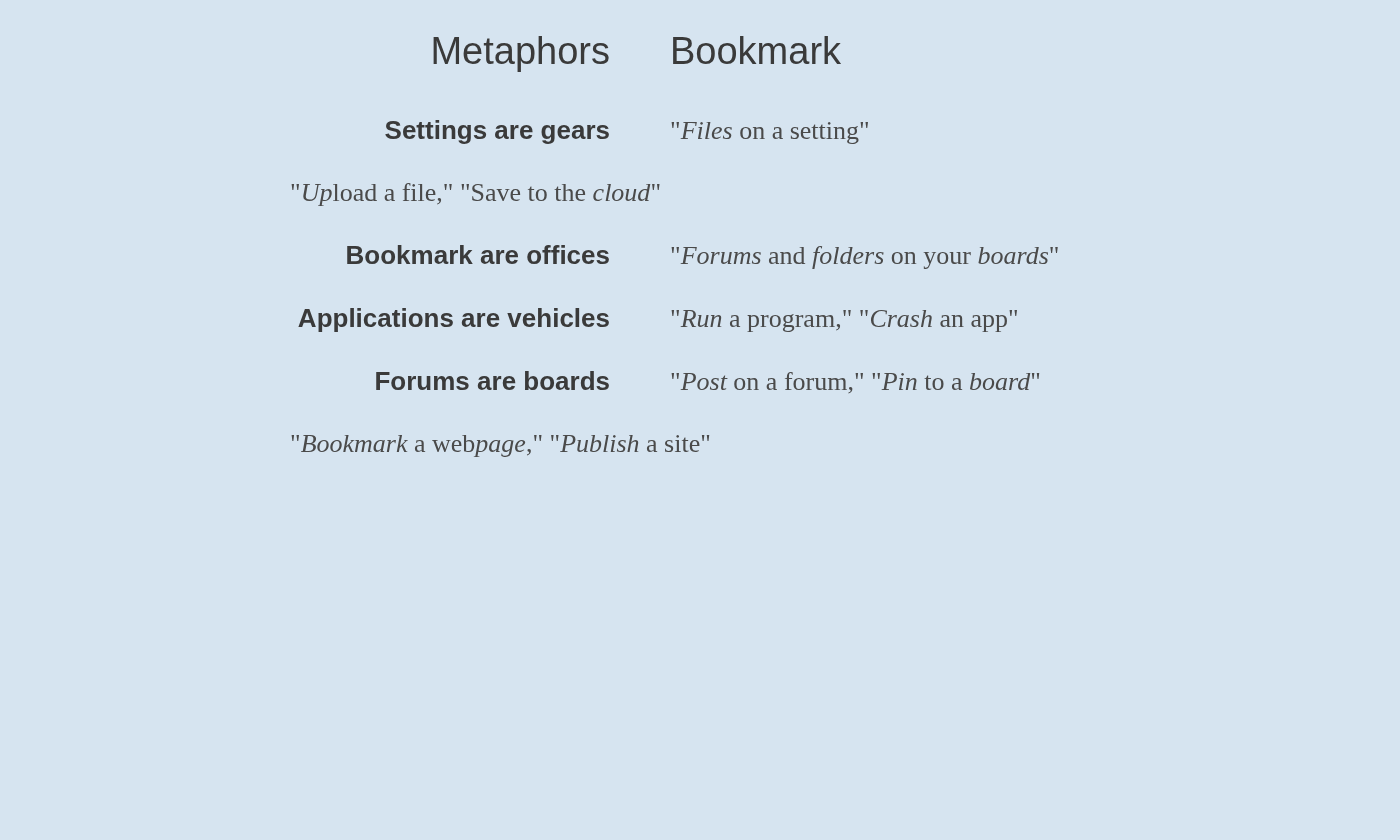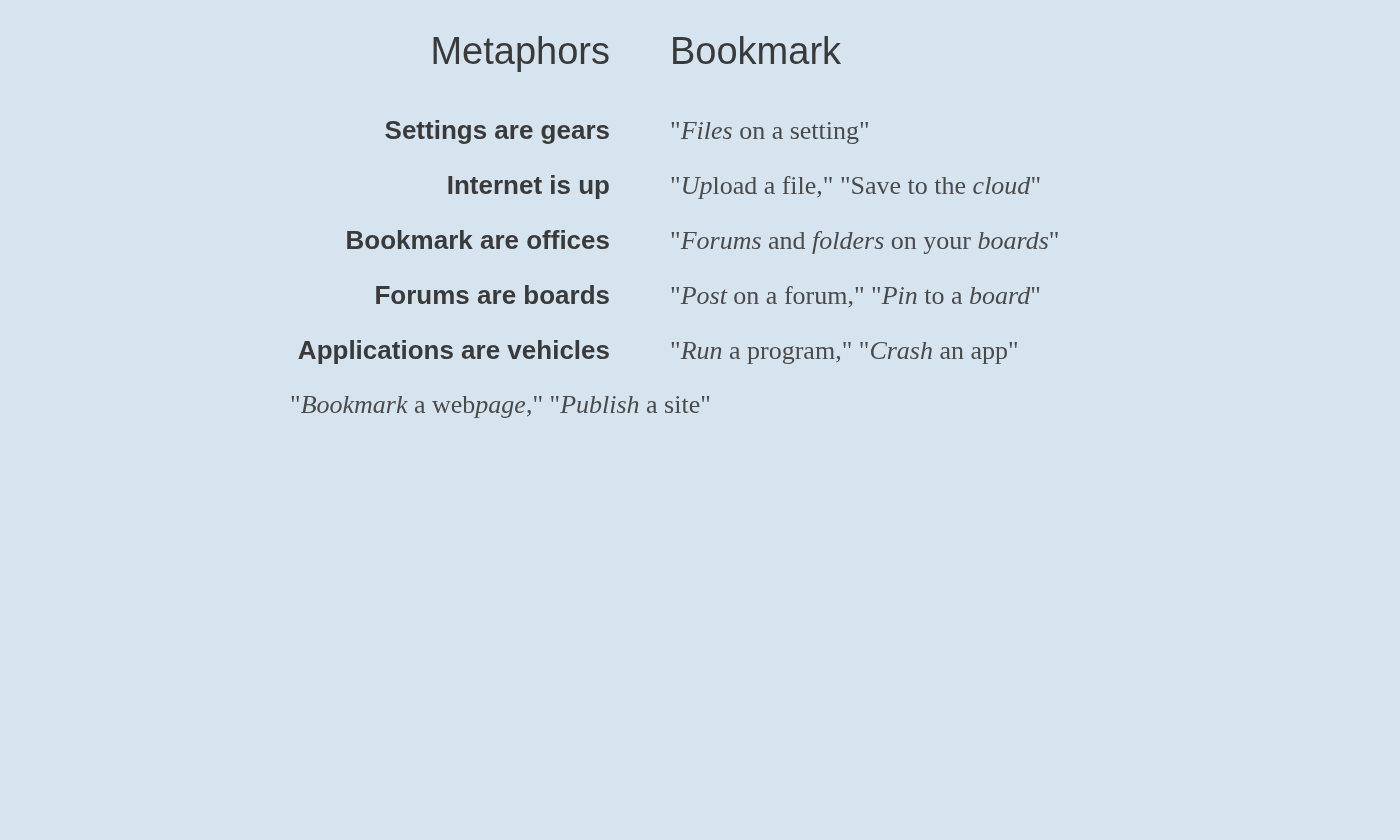--- a/index.html
+++ b/index.html
@@ -49,21 +49,21 @@
       font-family: Arial, Helvetica, sans-serif;
       font-size: 38px;
       font-weight: normal;
       color: #3a3a3a;
     }
 
     .rows-container {
       display: flex;
       flex-direction: column;
       width: 860px;
-      gap: 0px;
+      gap: 8px;
     }
 
     .data-row {
       display: flex;
       align-items: center;
       width: 100%;
       padding: 12px 0;
     }
 
     .metaphor-cell {
@@ -106,32 +106,31 @@
       <span class="header-title">Bookmark</span>
     </div>
   </div>
 
   <div class="rows-container" id="rows-container">
   <div class="data-row">
         <div class="metaphor-cell"><span class="metaphor-label">Settings are gears</span></div>
         <div class="example-cell"><span class="example-text">"<em>Files</em> on a setting"</span></div>
       </div>
       <div class="data-row">
-        <div class="metaphor-cell"><span class="metaphor-label">Internet is up</span></div>
         <div class="example-cell"><span class="example-text">"<em>Up</em>load a file," "Save to the <em>cloud</em>"</span></div>
       </div>
       <div class="data-row">
         <div class="metaphor-cell"><span class="metaphor-label">Bookmark are offices</span></div>
         <div class="example-cell"><span class="example-text">"<em>Forums</em> and <em>folders</em> on your <em>boards</em>"</span></div>
       </div>
       <div class="data-row">
+        <div class="metaphor-cell"><span class="metaphor-label">Applications are vehicles</span></div>
+        <div class="example-cell"><span class="example-text">"<em>Run</em> a program," "<em>Crash</em> an app"</span></div>
+      </div>
+      <div class="data-row">
         <div class="metaphor-cell"><span class="metaphor-label">Forums are boards</span></div>
         <div class="example-cell"><span class="example-text">"<em>Post</em> on a forum," "<em>Pin</em> to a <em>board</em>"</span></div>
-      </div>
-      <div class="data-row">
-        <div class="metaphor-cell"><span class="metaphor-label">Applications are vehicles</span></div>
-        <div class="example-cell"><span class="example-text">"<em>Run</em> a program," "<em>Crash</em> an app"</span></div>
       </div>
       <div class="data-row">
         <div class="example-cell"><span class="example-text">"<em>Bookmark</em> a web<em>page</em>," "<em>Publish</em> a site"</span></div>
       </div>
     </div>
 </div>
 
 </body></html>

